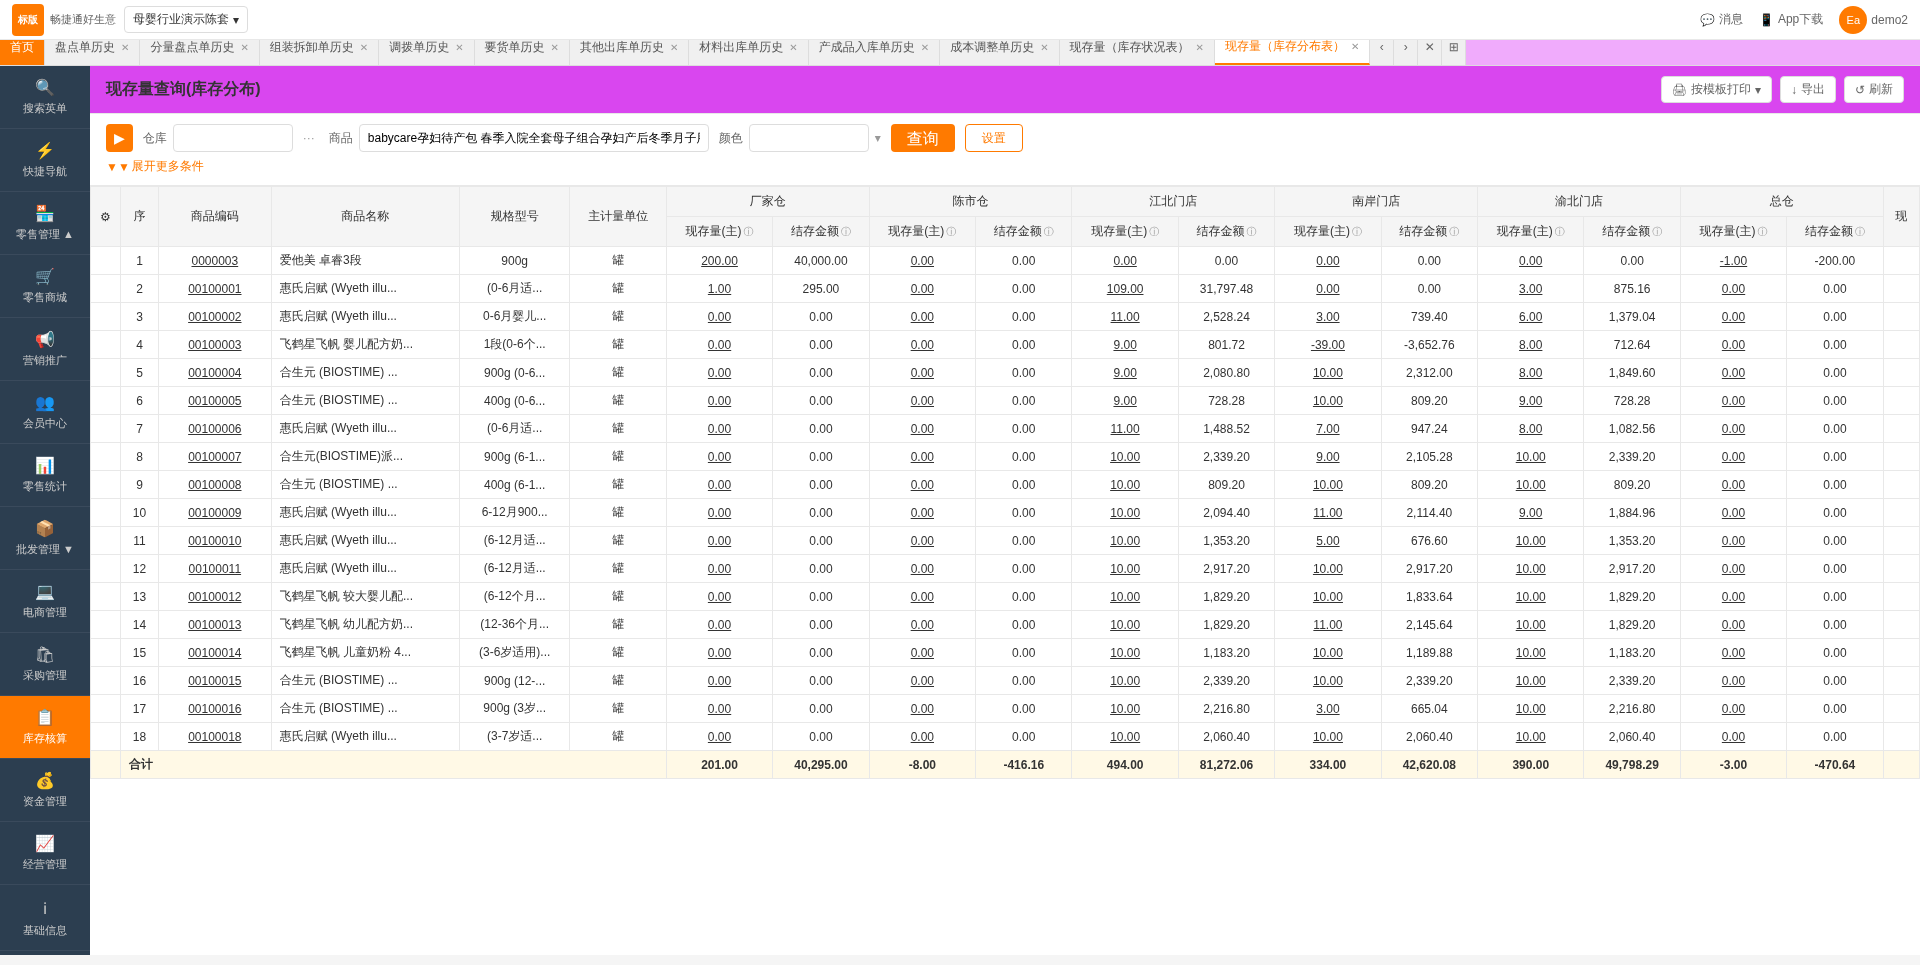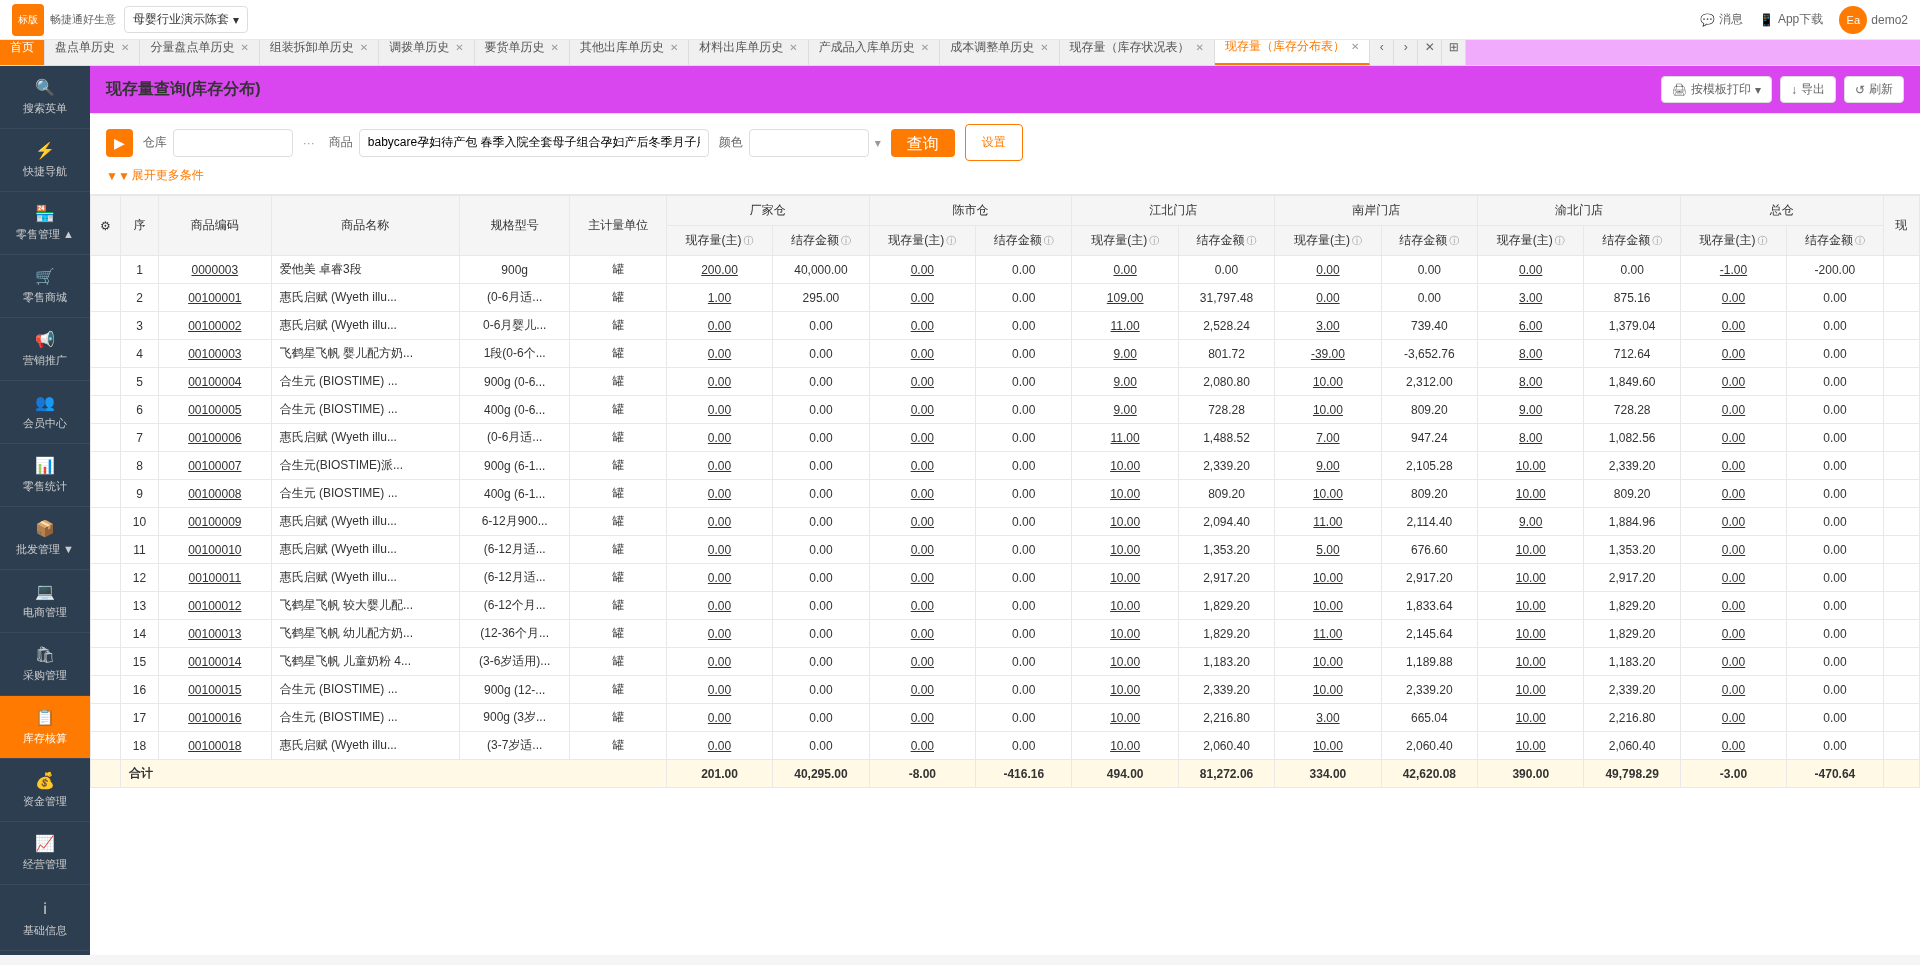--- a/index.html
+++ b/index.html
@@ -2,21 +2,21 @@
 <html><head>
   <meta charset="utf-8">
   <style>
     * { box-sizing: border-box; margin: 0; padding: 0; }
     body { font-family: 'Microsoft YaHei', Arial, sans-serif; font-size: 12px; background: #f5f5f5; color: #333; overflow: hidden; height: 965px; }
 
     
     .top-bar { height: 40px; background: #fff; display: flex; align-items: center; justify-content: space-between; padding: 0 12px; border-bottom: 1px solid #e8e8e8; }
     .top-bar-left { display: flex; align-items: center; gap: 8px; }
     .logo-area { display: flex; align-items: center; gap: 6px; }
-    .logo-icon { width: 32px; height: 32px; background: #ff7a00; border-radius: 4px; display: flex; align-items: center; justify-content: center; color: white; font-size: 10px; font-weight: normal; }
+    .logo-icon { width: 32px; height: 32px; background: #ff7a00; border-radius: 4px; display: flex; align-items: center; justify-content: center; color: white; font-size: 10px; font-weight: bold; }
     .logo-text { font-size: 11px; color: #666; line-height: 1.2; }
     .store-selector { display: flex; align-items: center; gap: 4px; padding: 4px 8px; border: 1px solid #ddd; border-radius: 4px; cursor: pointer; font-size: 12px; color: #333; background: #fff; }
     .top-bar-right { display: flex; align-items: center; gap: 16px; }
     .top-right-item { display: flex; align-items: center; gap: 4px; color: #666; cursor: pointer; font-size: 12px; }
     .avatar { width: 28px; height: 28px; border-radius: 50%; background: #ff7a00; display: flex; align-items: center; justify-content: center; color: white; font-size: 11px; }
 
     
     .tab-bar { height: 26px; background: #f0abfc; display: flex; align-items: flex-end; overflow-x: auto; border-bottom: 1px solid #ddd; }
     .tab-bar::-webkit-scrollbar { display: none; }
     .tab-item { display: flex; align-items: center; gap: 4px; padding: 0 10px; height: 36px; font-size: 12px; color: #555; cursor: pointer; white-space: nowrap; border-right: 1px solid #ddd; background: #f0f0f0; flex-shrink: 0; }
@@ -47,21 +47,21 @@
     
     .search-panel { background: #fff; padding: 10px 16px; border-bottom: 1px solid #e8e8e8; }
     .search-row { display: flex; align-items: center; gap: 10px; flex-wrap: wrap; }
     .search-item { display: flex; align-items: center; gap: 6px; }
     .search-label { font-size: 12px; color: #666; white-space: nowrap; }
     .search-input { border: 1px solid #ddd; border-radius: 4px; padding: 4px 8px; font-size: 12px; height: 28px; }
     .search-input-wide { width: 350px; }
     .search-input-medium { width: 120px; }
     .expand-btn { color: #ff7a00; font-size: 12px; cursor: pointer; display: flex; align-items: center; gap: 2px; }
     .btn-query { background: #ff7a00; color: white; border: none; border-radius: 4px; padding: 5px 16px; cursor: pointer; font-size: 16px; height: 28px; }
-    .btn-setting { background: #fff; color: #ff7a00; border: 1px solid #ff7a00; border-radius: 4px; padding: 5px 16px; cursor: pointer; font-size: 12px; height: 37px; }
+    .btn-setting { background: #fff; color: #ff7a00; border: 1px solid #ff7a00; border-radius: 4px; padding: 5px 16px; cursor: pointer; font-size: 12px; height: 28px; }
     .orange-arrow { background: #ff7a00; color: white; border: none; border-radius: 4px; padding: 0 8px; cursor: pointer; font-size: 14px; height: 28px; display: flex; align-items: center; }
     .dots-btn { color: #999; cursor: pointer; padding: 0 4px; }
 
     
     .table-area { flex: 1; overflow: auto; background: #fff; margin: 0; }
     .data-table { width: 100%; border-collapse: collapse; font-size: 12px; }
     .data-table th { background: #f5f5f5; border: 1px solid #e8e8e8; padding: 6px 8px; text-align: center; font-weight: normal; color: #333; white-space: nowrap; position: sticky; top: 0; z-index: 2; }
     .data-table td { border: 1px solid #e8e8e8; padding: 5px 8px; text-align: center; color: #333; white-space: nowrap; }
     .data-table tr.summary td { background: #fff9e6; font-weight: bold; }
     .text-red { color: #e53935; margin-top: 16px; }

